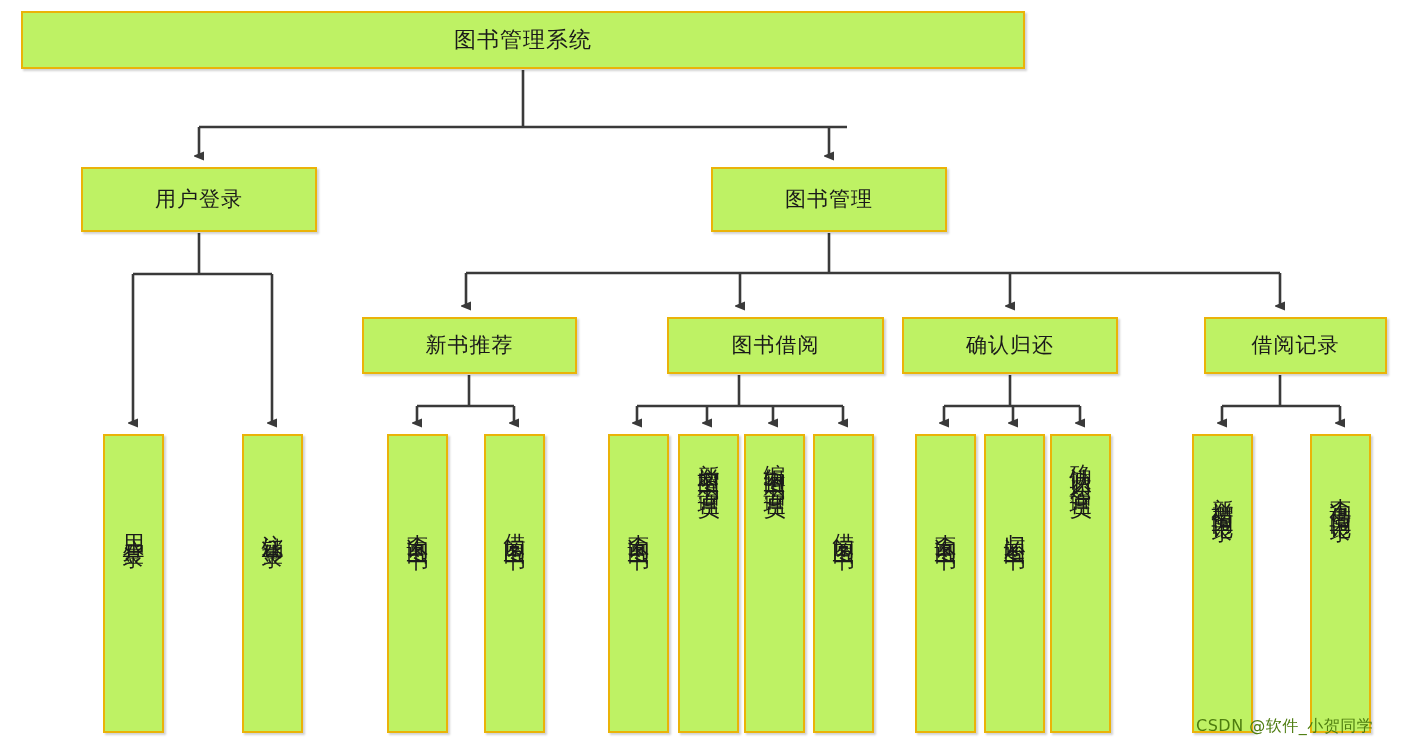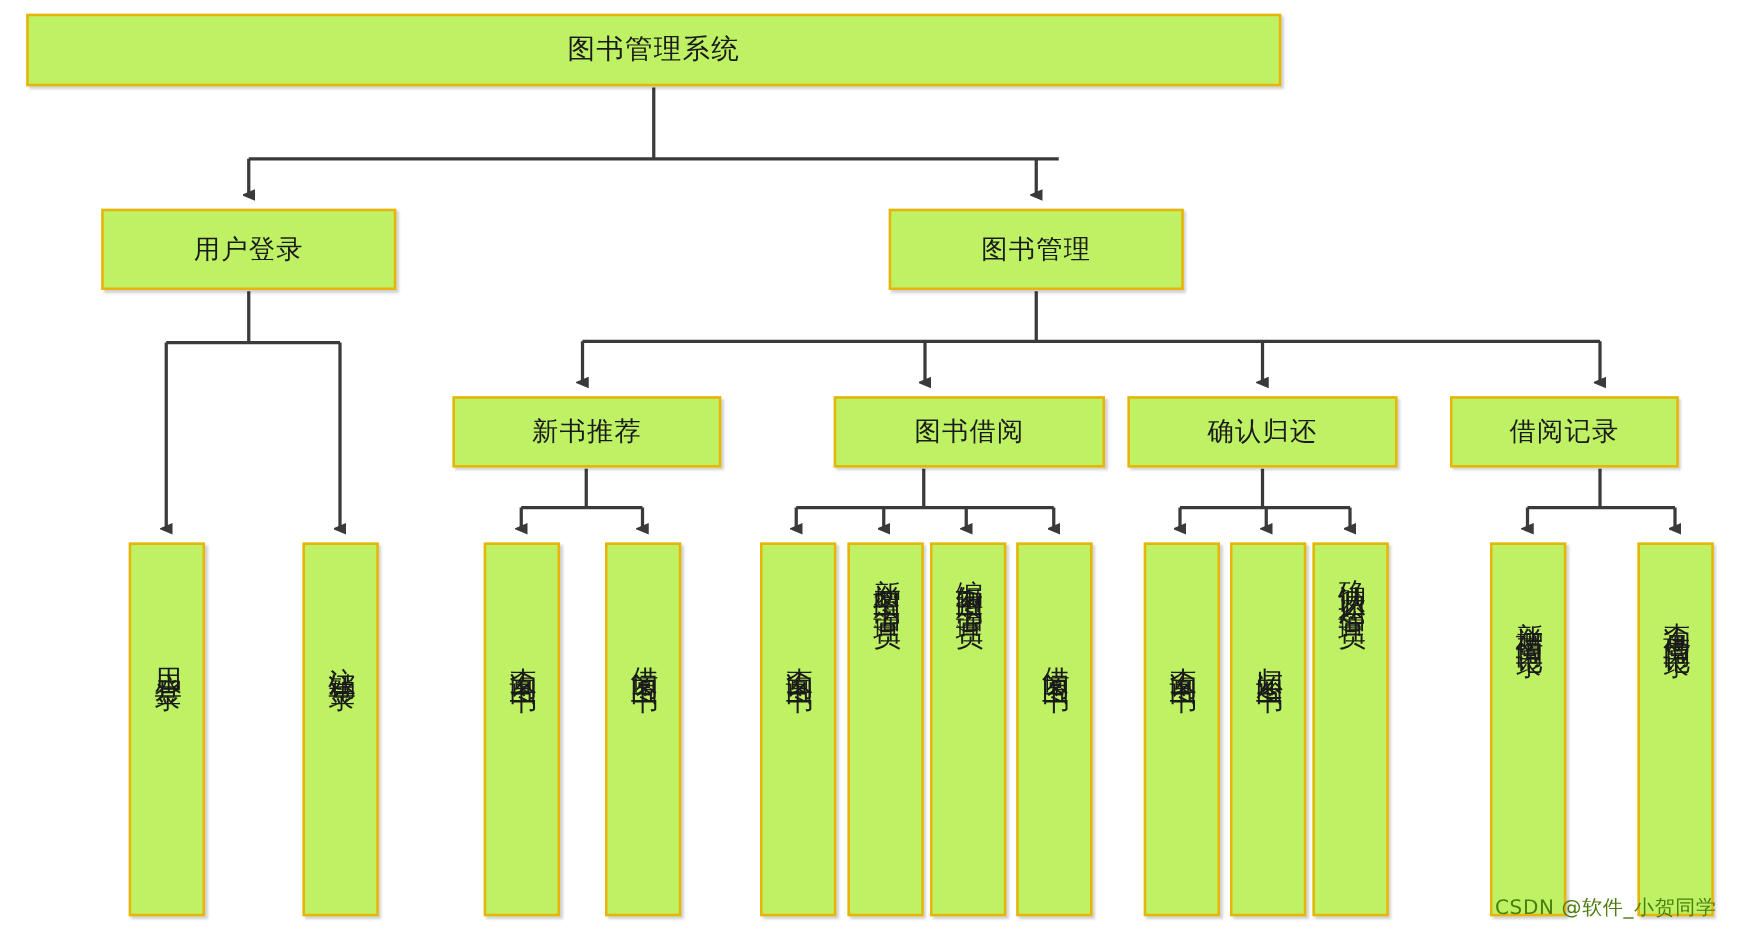--- a/index.html
+++ b/index.html
@@ -135,21 +135,21 @@
 
   <div class="node" style="left:362px; top:317px; width:215px; height:57px;">
     <span class="label">新书推荐</span>
   </div>
   <div class="node" style="left:631px; top:317px; width:217px; height:57px;margin-left:36px;">
     <span class="label">图书借阅</span>
   </div>
   <div class="node" style="left:902px; top:317px; width:216px; height:57px;">
     <span class="label">确认归还</span>
   </div>
-  <div class="node" style="left:1160px; top:317px; width:183px; height:57px;">
+  <div class="node" style="left:1204px; top:317px; width:183px; height:57px;">
     <span class="label">借阅记录</span>
   </div>
 
   <div class="node leaf" style="left:103px; top:434px; width:61px; height:299px; padding-top:80px;">
     <span class="label">用户登录</span>
   </div>
   <div class="node leaf" style="left:242px; top:434px; width:61px; height:299px; padding-top:80px;">
     <span class="label">注销登录</span>
   </div>
 

